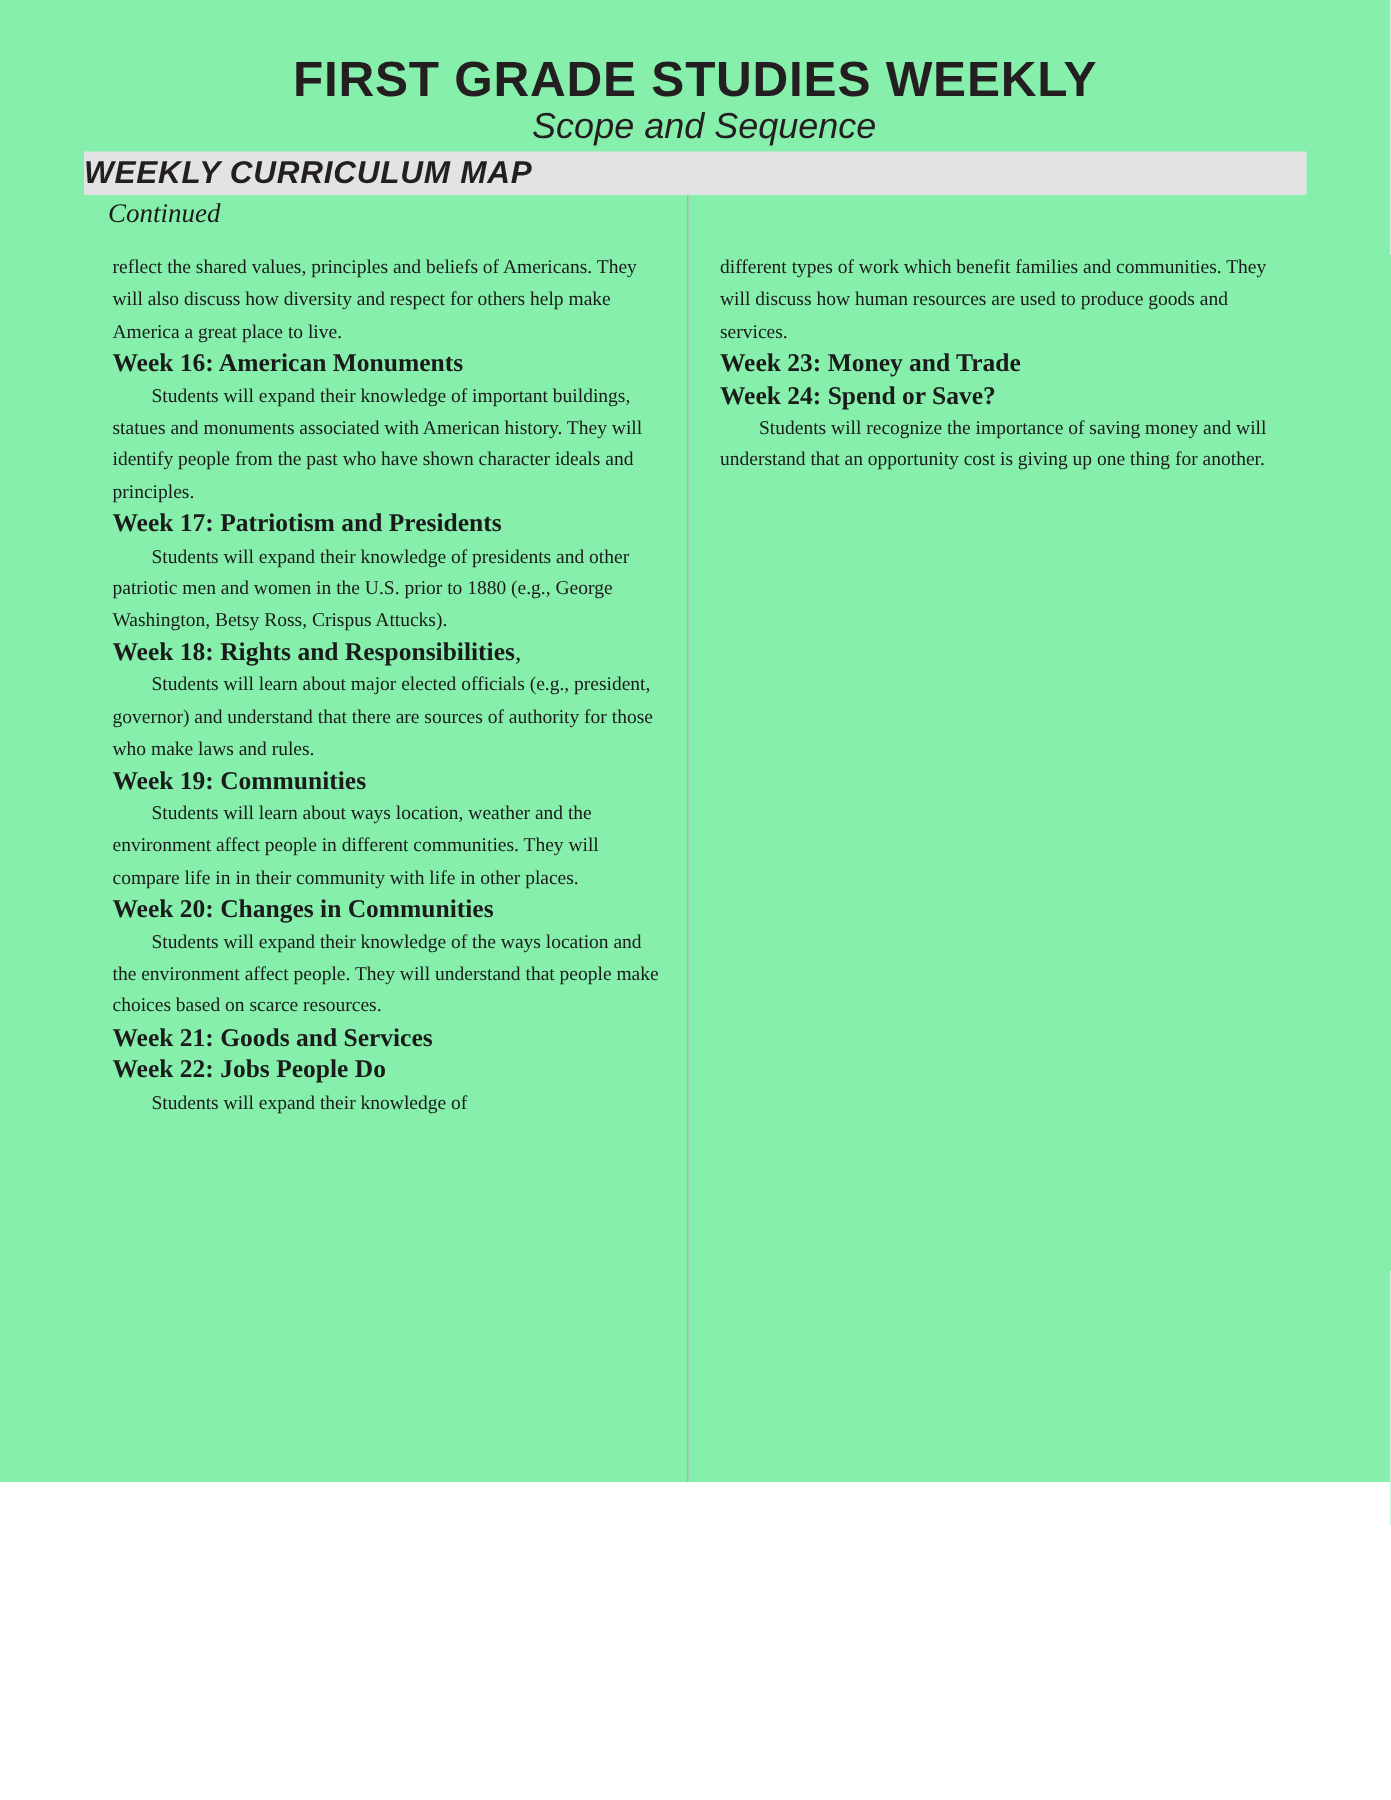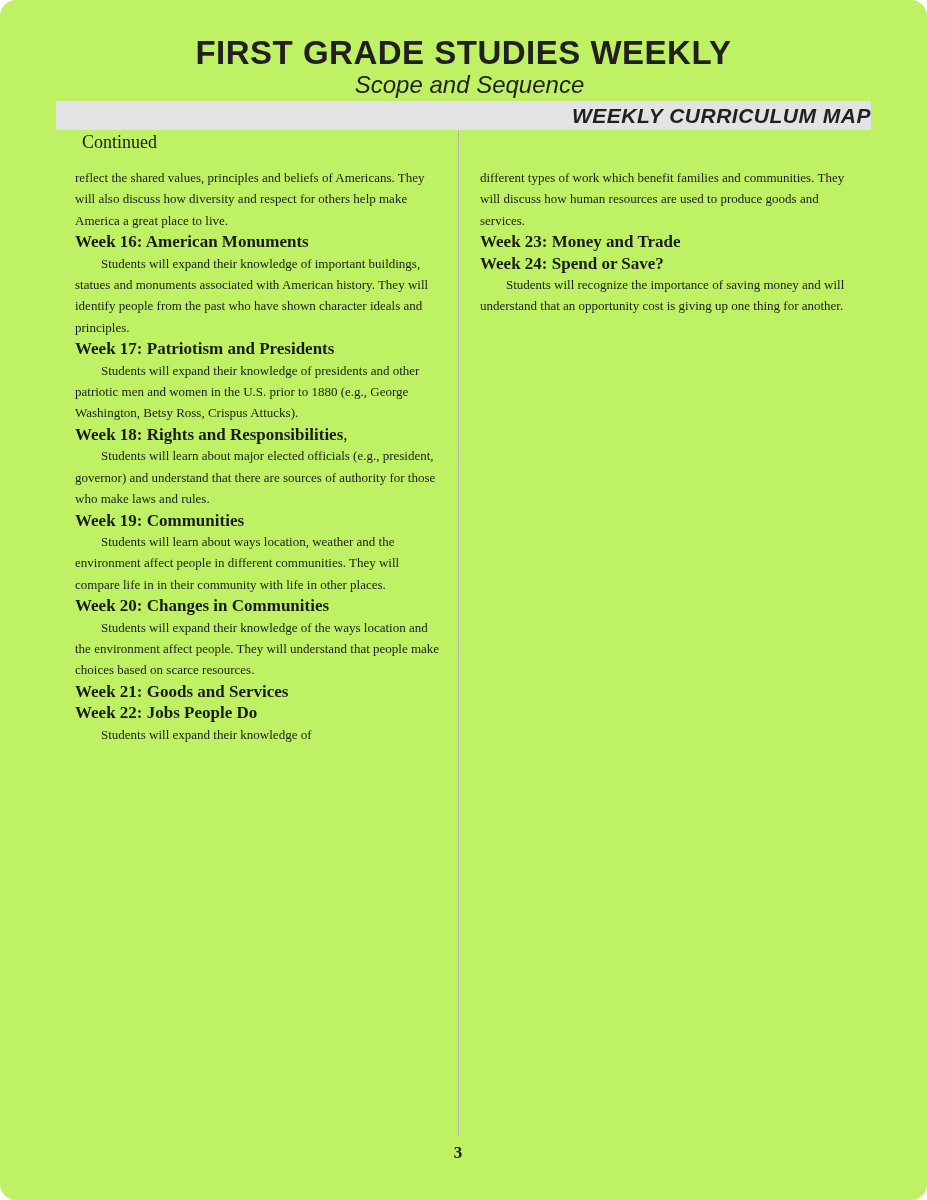--- a/index.html
+++ b/index.html
@@ -1,24 +1,23 @@
 <!DOCTYPE html>
 <html><head>
 <meta charset="utf-8">
 <style>
   html, body { margin: 0; padding: 0; background: #ffffff; }
   .page {
     position: relative;
     width: 927px;
-    height: 1200px;
-    background: #bef264;
+    height: 988px;
+    background: #86efac;
     font-family: "Liberation Serif", serif;
     color: #1b1b1b;
     overflow: hidden;
-    border-radius: 16px;
   }
 
   
   .title {
     margin: 34px 0 0 0;
     text-align: center;
     font-family: "Liberation Sans", sans-serif;
     font-weight: bold;
     font-size: 33px;
     line-height: 37px;
@@ -33,35 +32,36 @@
     line-height: 27px;
     color: #231f20;
     padding-left: 12px;
   }
   .banner {
     margin: 3px 56px 0 56px;
     height: 29px;
     background: var(--banner-bg, #e3e3e5);
     display: flex;
     align-items: center;
-    justify-content: flex-end;
+    justify-content: flex-start;
   }
   .banner-label {
     font-family: "Liberation Sans", sans-serif;
     font-style: italic;
     font-weight: bold;
     font-size: 21px;
     letter-spacing: 0.5px;
     color: #231f20;
   }
 
   .continued {
     position: absolute;
-    left: 82px;
+    left: 72px;
     top: 132px;
+    font-style: italic;
     font-size: 18px;
     line-height: 21px;
     color: #1b1b1b;
   }
 
   
   .columns {
     position: relative;
     display: flex;
     align-items: flex-start;

